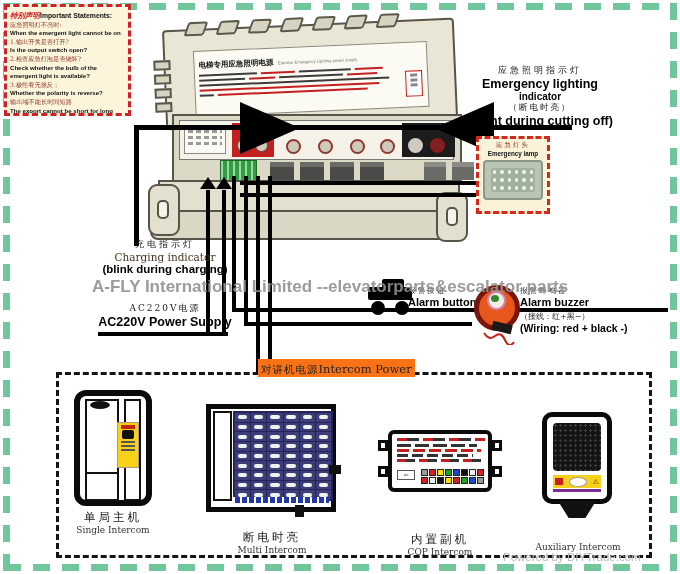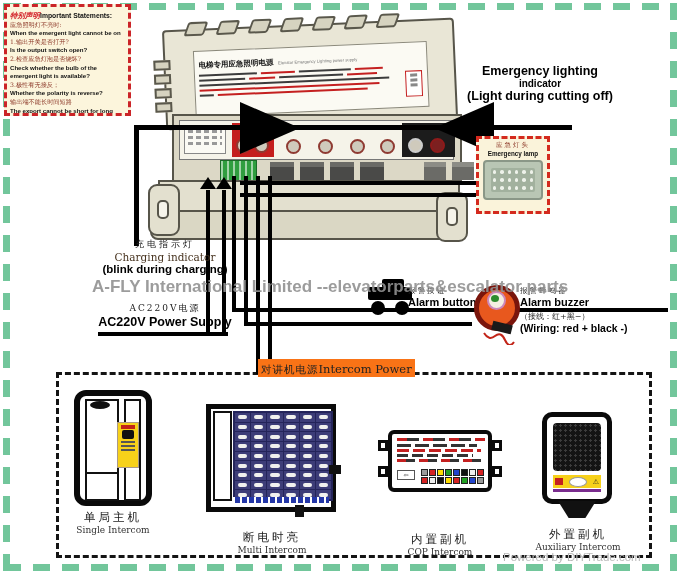--- a/index.html
+++ b/index.html
@@ -242,22 +242,24 @@
   <div class="w" style="left:244px;top:322px;width:228px;height:4px;"></div>
   <div class="w" style="left:256px;top:176px;width:4px;height:198px;"></div>
   <div class="w" style="left:268px;top:176px;width:4px;height:198px;"></div>
   <div class="w" style="left:206px;top:190px;width:4px;height:144px;"></div>
   <div class="w" style="left:222px;top:190px;width:4px;height:144px;"></div>
   <div class="arrUp" style="left:200px;top:177px;"></div>
   <div class="arrUp" style="left:216px;top:177px;"></div>
   <div class="w" style="left:98px;top:332px;width:130px;height:4px;"></div>
 
   <div class="tb" style="left:430px;top:64px;width:220px;">
+    <div class="serif-cn" style="font-size:9px;letter-spacing:3px;">应急照明指示灯</div>
     <div class="bold-en" style="font-size:12.5px;">Emergency lighting</div>
     <div class="bold-en" style="font-size:10px;">indicator</div>
+    <div class="serif-cn" style="font-size:8.5px;letter-spacing:2px;">（断电时亮）</div>
     <div class="bold-en" style="font-size:12.5px;">(Light during cutting off)</div>
   </div>
 
   <div id="lampbox" class="abs">
     <div class="cn">应急灯头</div>
     <div class="en">Emergency lamp</div>
     <div id="lamp">
         <div id="lamp-panel">
           <i></i>
           <i></i>
@@ -552,17 +554,16 @@
   <div id="aux">
     <div id="aux-grille"></div>
     <div id="aux-strip">
       <span style="display:block;width:8px;height:7px;background:#c42020;"></span>
       <span id="aux-oval"></span>
       <span style="font-size:7px;color:#222;">⚠</span>
     </div>
     <div id="aux-purple"></div>
   </div>
   <div id="aux-foot"></div>
-  <div class="cap-cn" style="left:518px;top:527px;">外置副机</div>
   <div class="cap-en" style="left:518px;top:542px;">Auxiliary Intercom</div>
 
   <div id="wm-foot">Powered by DIYTrade.com</div>
 </div>
 
 </body></html>

